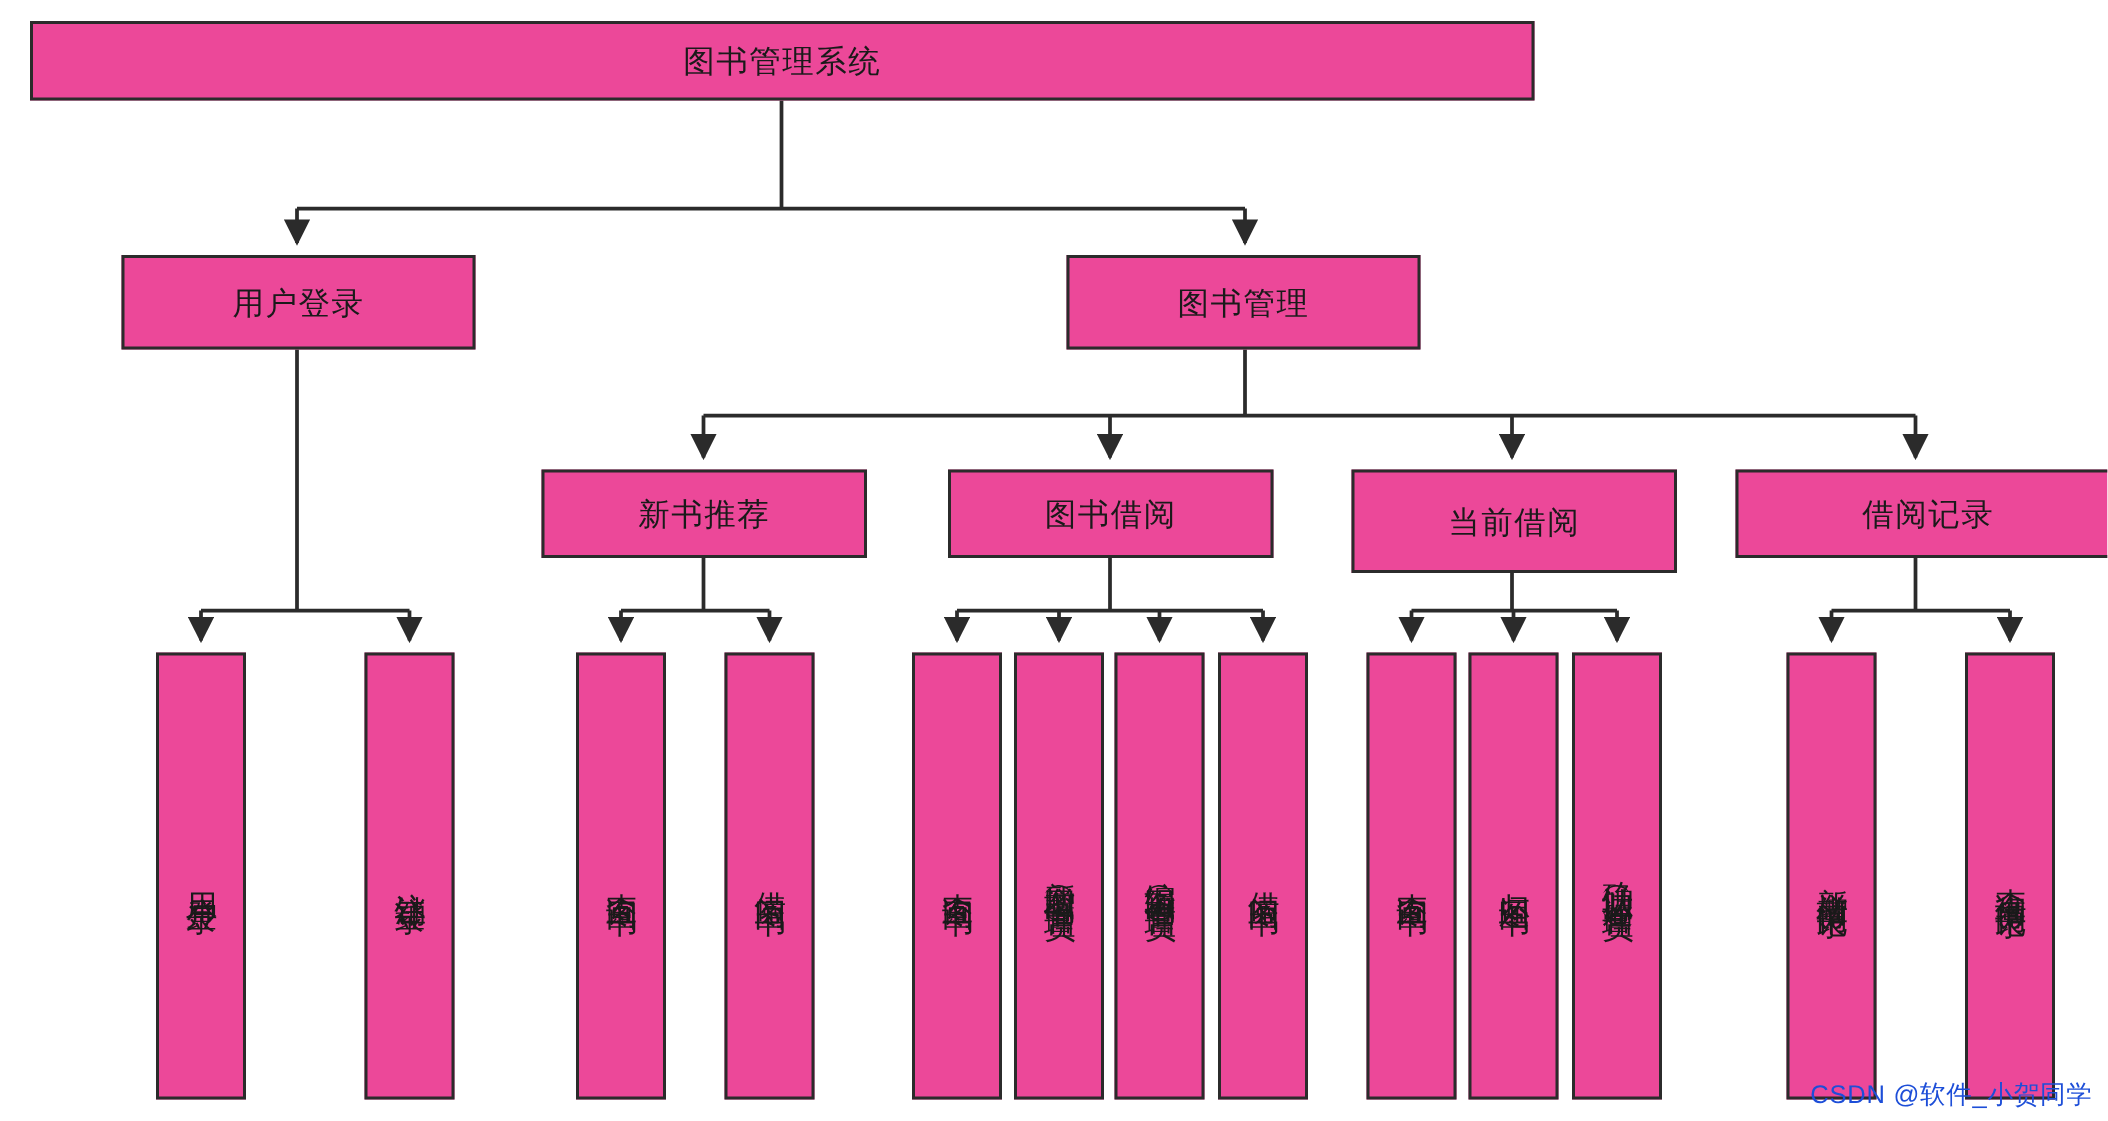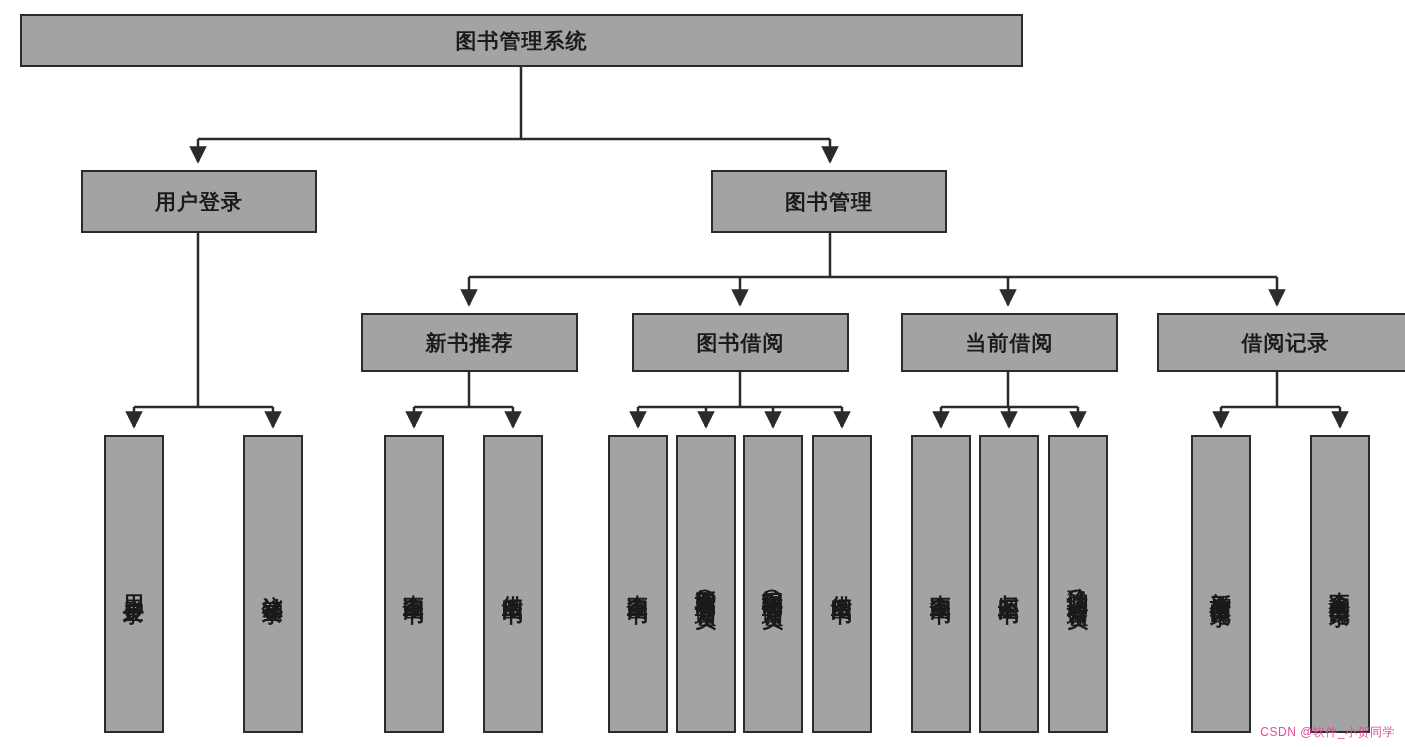--- a/index.html
+++ b/index.html
@@ -21,27 +21,26 @@
     position: absolute;
     left: 0;
     top: 0;
     width: 1405px;
     height: 747px;
   }
   .node {
     position: absolute;
     box-sizing: border-box;
     border: 2.5px solid #2b2b2b;
-    background: #a3a3a3;
+    background: #ec4899;
     color: #1a1a1a;
     display: flex;
     align-items: center;
     justify-content: center;
     text-align: center;
-    font-weight: bold;
   }
   .node.horiz {
     font-size: 21px;
     letter-spacing: 1px;
   }
   .node.vert {
     writing-mode: vertical-rl;
     text-orientation: upright;
     font-size: 21px;
     letter-spacing: 3px;
@@ -50,22 +49,22 @@
   }
   .node.vert .label {
     writing-mode: vertical-rl;
     text-orientation: upright;
     white-space: nowrap;
   }
   .watermark {
     position: absolute;
     right: 10px;
     bottom: 6px;
-    font-size: 12px;
-    color: #ec4899;
+    font-size: 17px;
+    color: #1d4ed8;
     letter-spacing: 0.5px;
     white-space: nowrap;
     pointer-events: none;
   }
 </style>
 </head>
 <body>
 
 <div id="diagram-root">
 
@@ -129,21 +128,21 @@
   <div class="node horiz" style="left:711px; top:170px; width:236px; height:63px;text-align:right;">
     <span class="label">图书管理</span>
   </div>
 
   <div class="node horiz" style="left:361px; top:313px; width:217px; height:59px;">
     <span class="label">新书推荐</span>
   </div>
   <div class="node horiz" style="left:632px; top:313px; width:217px; height:59px;justify-content:center;">
     <span class="label">图书借阅</span>
   </div>
-  <div class="node horiz" style="left:901px; top:313px; width:217px; height:59px;">
+  <div class="node horiz" style="left:901px; top:313px; width:217px; height:69px;">
     <span class="label">当前借阅</span>
   </div>
   <div class="node horiz" style="left:1157px; top:313px; width:257px; height:59px;">
     <span class="label">借阅记录</span>
   </div>
 
   <div class="node vert" style="left:104px; top:435px; width:60px; height:298px;">
     <span class="label">用户登录</span>
   </div>
   <div class="node vert" style="left:243px; top:435px; width:60px; height:298px;">

